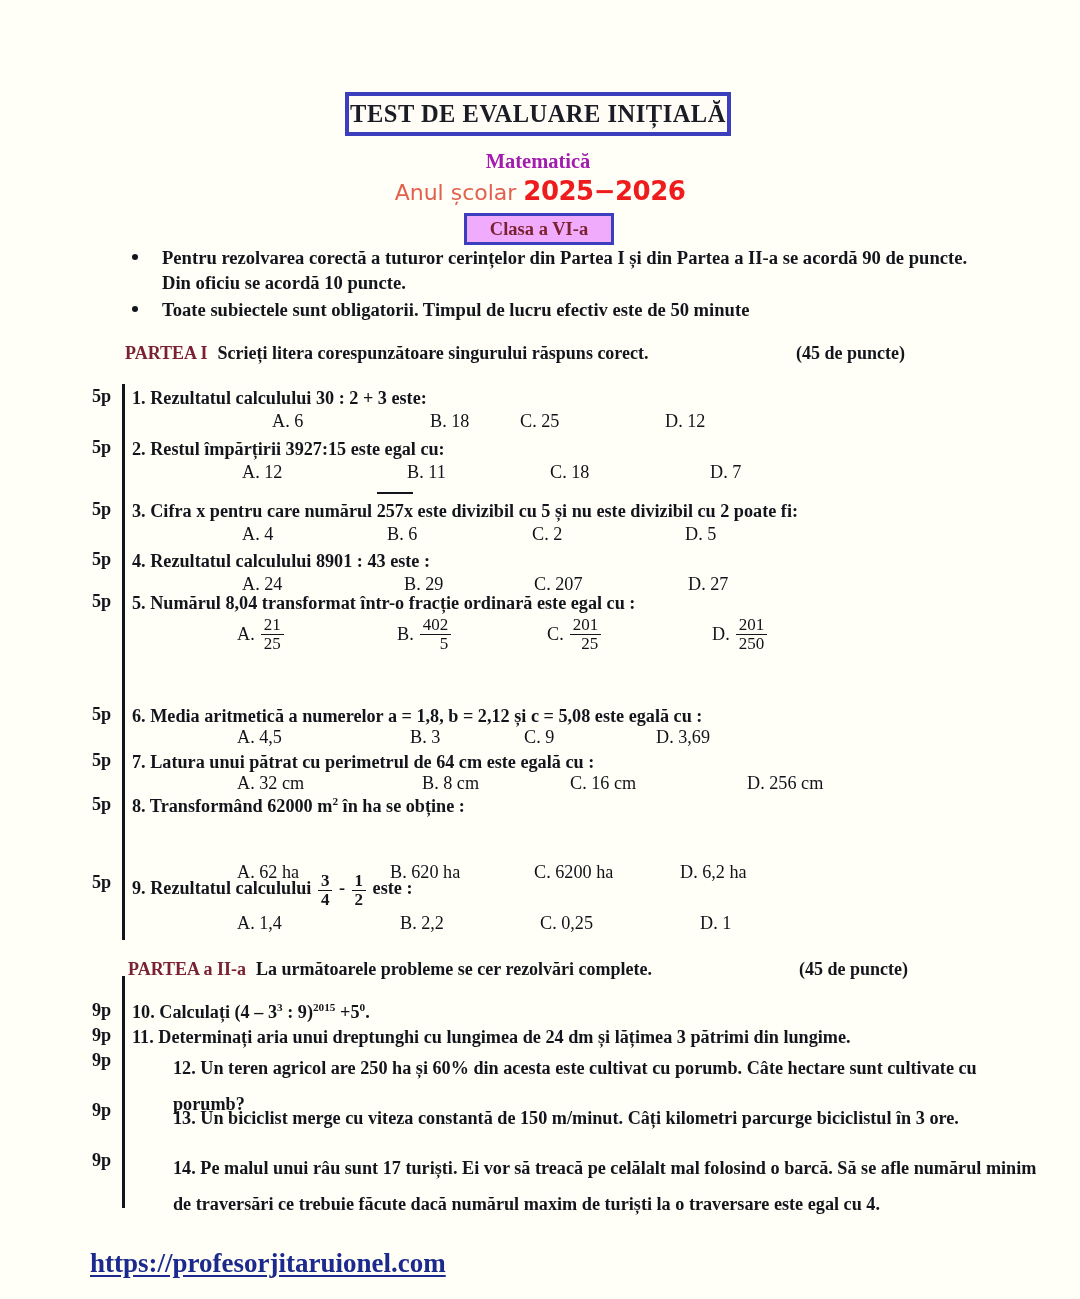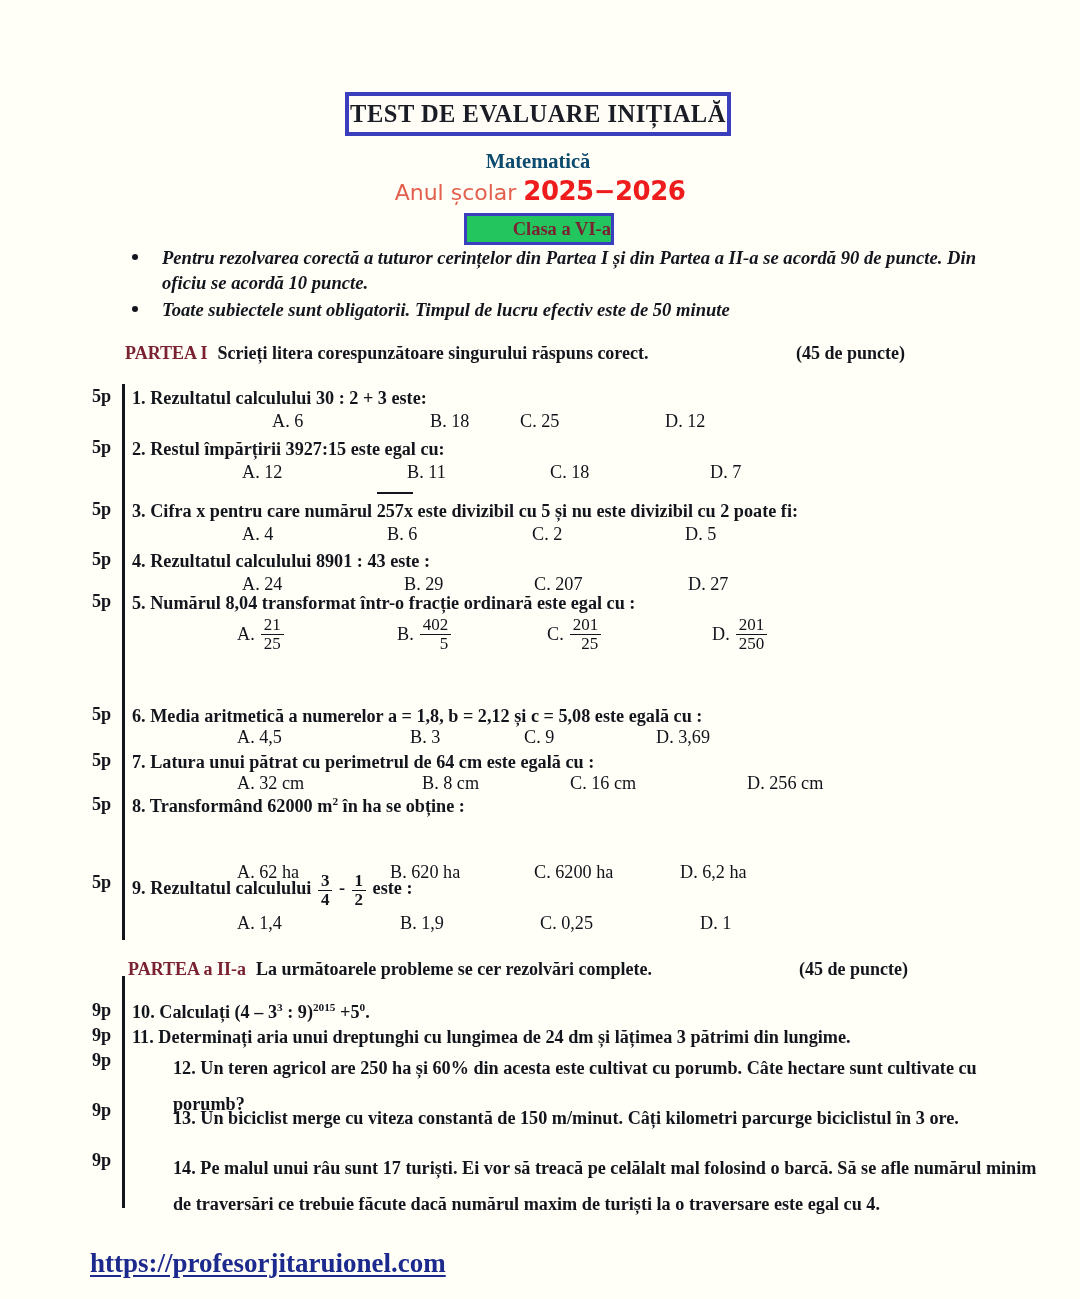--- a/index.html
+++ b/index.html
@@ -37,21 +37,21 @@
     color: #1b1d26;
     white-space: nowrap;
   }
 
   .subject {
     position: absolute;
     left: 0; top: 150px; width: 1076px;
     text-align: center;
     font-weight: bold;
     font-size: 20.5px;
-    color: #0c4a6e;
+    color: #a21caf;
   }
 
   .schoolyear {
     position: absolute;
     left: 0; top: 176px; width: 1080px;
     text-align: center;
     white-space: nowrap;
     font-family: "DejaVu Sans", "Liberation Sans", sans-serif;
   }
   .schoolyear .lbl {
@@ -65,25 +65,25 @@
     letter-spacing: -0.5px;
   }
 
   .class-box {
     position: absolute;
     left: 464px;
     top: 213px;
     width: 150px;
     height: 32px;
     border: 3px solid #3b3fbd;
-    background: #22c55e;
+    background: #f0abfc;
     box-sizing: border-box;
     display: flex;
     align-items: center;
-    justify-content: flex-end;
+    justify-content: center;
   }
   .class-box .txt {
     font-weight: bold;
     font-size: 18.5px;
     color: #7a2231;
     white-space: nowrap;
   }
 
   
   .bullets {
@@ -92,21 +92,20 @@
     top: 245px;
     width: 860px;
   }
   .bullet {
     position: relative;
     padding-left: 42px;
     font-weight: bold;
     font-size: 18.6px;
     line-height: 25px;
     color: #13151d;
-    font-style: italic;
   }
   .bullet + .bullet { margin-top: 2px; }
   .bullet .dot {
     position: absolute;
     left: 12px;
     top: 9px;
     width: 6px;
     height: 6px;
     background: #13151d;
     border-radius: 50%;
@@ -374,21 +373,21 @@
     <span class="o" style="left:402px">C. 6200 ha</span>
     <span class="o" style="left:548px">D. 6,2 ha</span>
   </div>
 
   <div class="q" style="top:872px">
     <span class="pts">5p</span>
     <span class="stem"><span>9. Rezultatul calculului </span><span class="frac"><span class="num">3</span><span class="den">4</span></span><span> - </span><span class="frac"><span class="num">1</span><span class="den">2</span></span><span>  este :</span></span>
   </div>
   <div class="opts" style="top:913px">
     <span class="o" style="left:105px">A. 1,4</span>
-    <span class="o" style="left:268px">B. 1,9</span>
+    <span class="o" style="left:268px">B. 2,2</span>
     <span class="o" style="left:408px">C. 0,25</span>
     <span class="o" style="left:568px">D. 1</span>
   </div>
 </div>
 
 <div class="part-header" id="part2-header">
   <span class="pname">PARTEA a II-a</span><span class="pdesc">La următoarele probleme se cer rezolvări complete.</span><span class="ppts">(45 de puncte)</span>
 </div>
 
 <div class="vrule" id="vrule2"></div>

